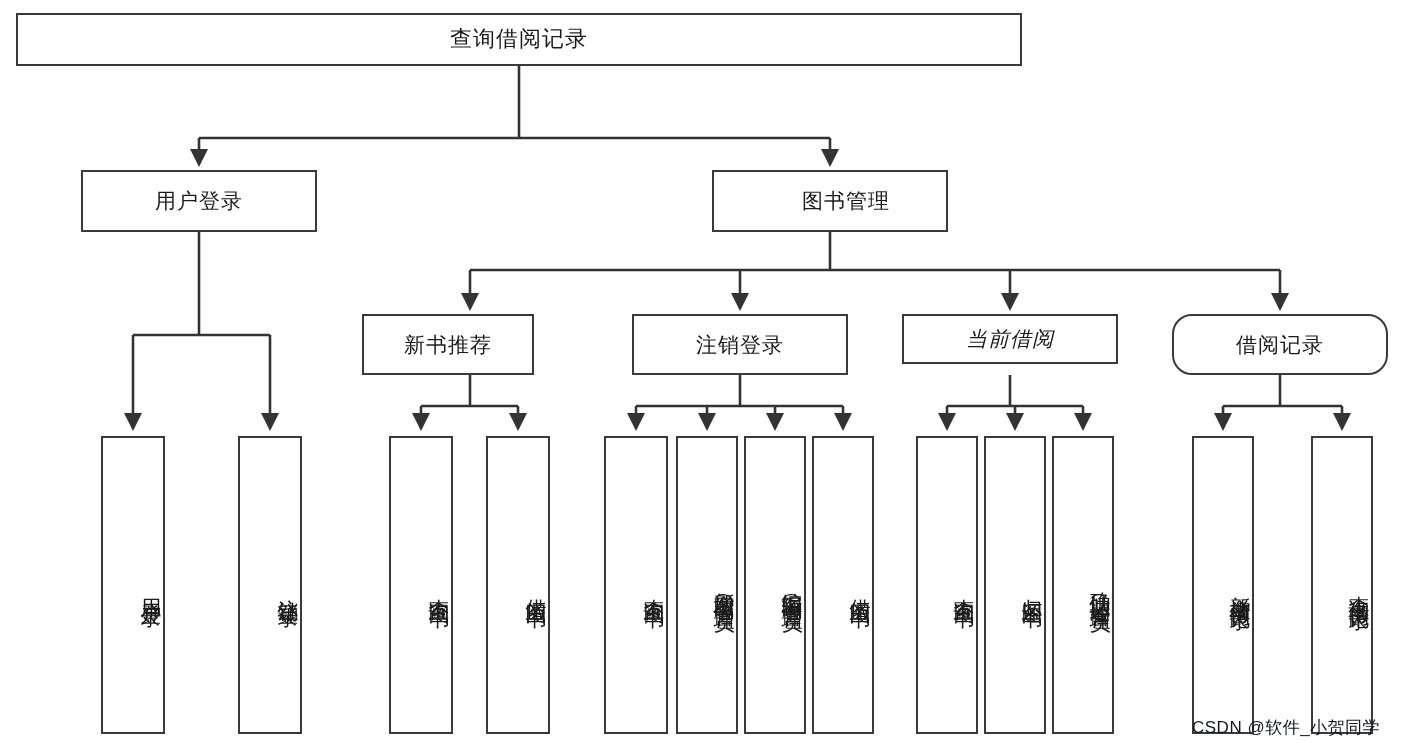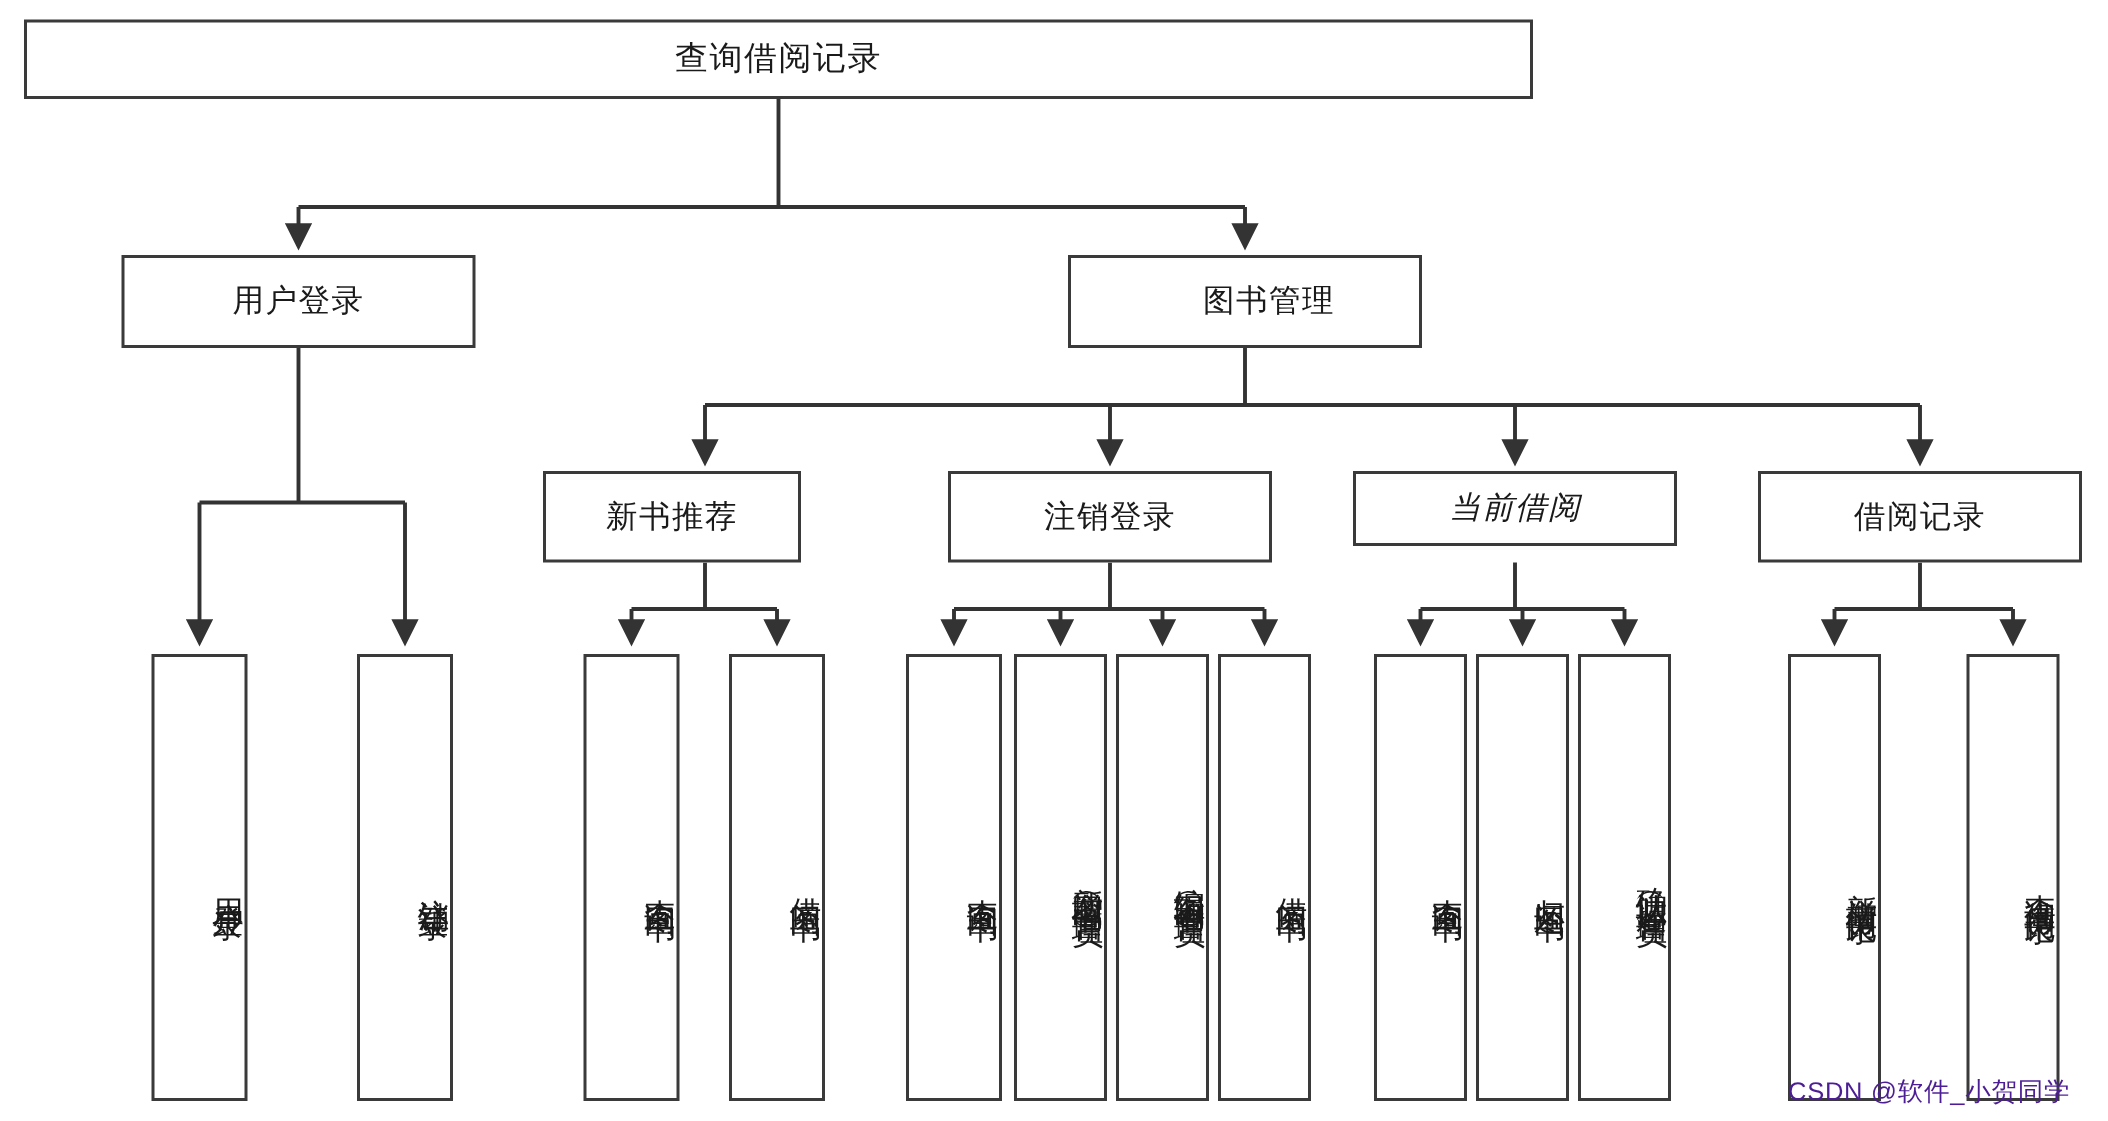--- a/index.html
+++ b/index.html
@@ -57,21 +57,21 @@
     padding-top: 6px;
   }
   .node-v .label {
     writing-mode: vertical-rl;
     text-orientation: upright;
     display: block;
   }
   .watermark {
     position: absolute;
     font-size: 17px;
-    color: #4c1d95;
+    color: #0f172a;
     white-space: nowrap;
     letter-spacing: 0.5px;
   }
 </style>
 </head>
 <body>
 
 <div id="diagram-canvas">
 
   <svg id="connector-layer" viewBox="0 0 1405 747" width="1405" height="747">
@@ -137,21 +137,21 @@
 
   <div class="node node-h" style="left:362px; top:314px; width:172px; height:61px;">
     <span class="label">新书推荐</span>
   </div>
   <div class="node node-h" style="left:632px; top:314px; width:216px; height:61px;">
     <span class="label">注销登录</span>
   </div>
   <div class="node node-h" style="left:902px; top:314px; width:216px; height:50px;font-style:italic;">
     <span class="label">当前借阅</span>
   </div>
-  <div class="node node-h" style="left:1172px; top:314px; width:216px; height:61px;">
+  <div class="node node-h" style="left:1172px; top:314px; width:216px; height:61px;border-radius:20px;">
     <span class="label">借阅记录</span>
   </div>
 
   <div class="node node-v" style="left:101px; top:436px; width:64px; height:298px;">
     <span class="label">用户登录</span>
   </div>
   <div class="node node-v" style="left:238px; top:436px; width:64px; height:298px;">
     <span class="label">注销登录</span>
   </div>
 

